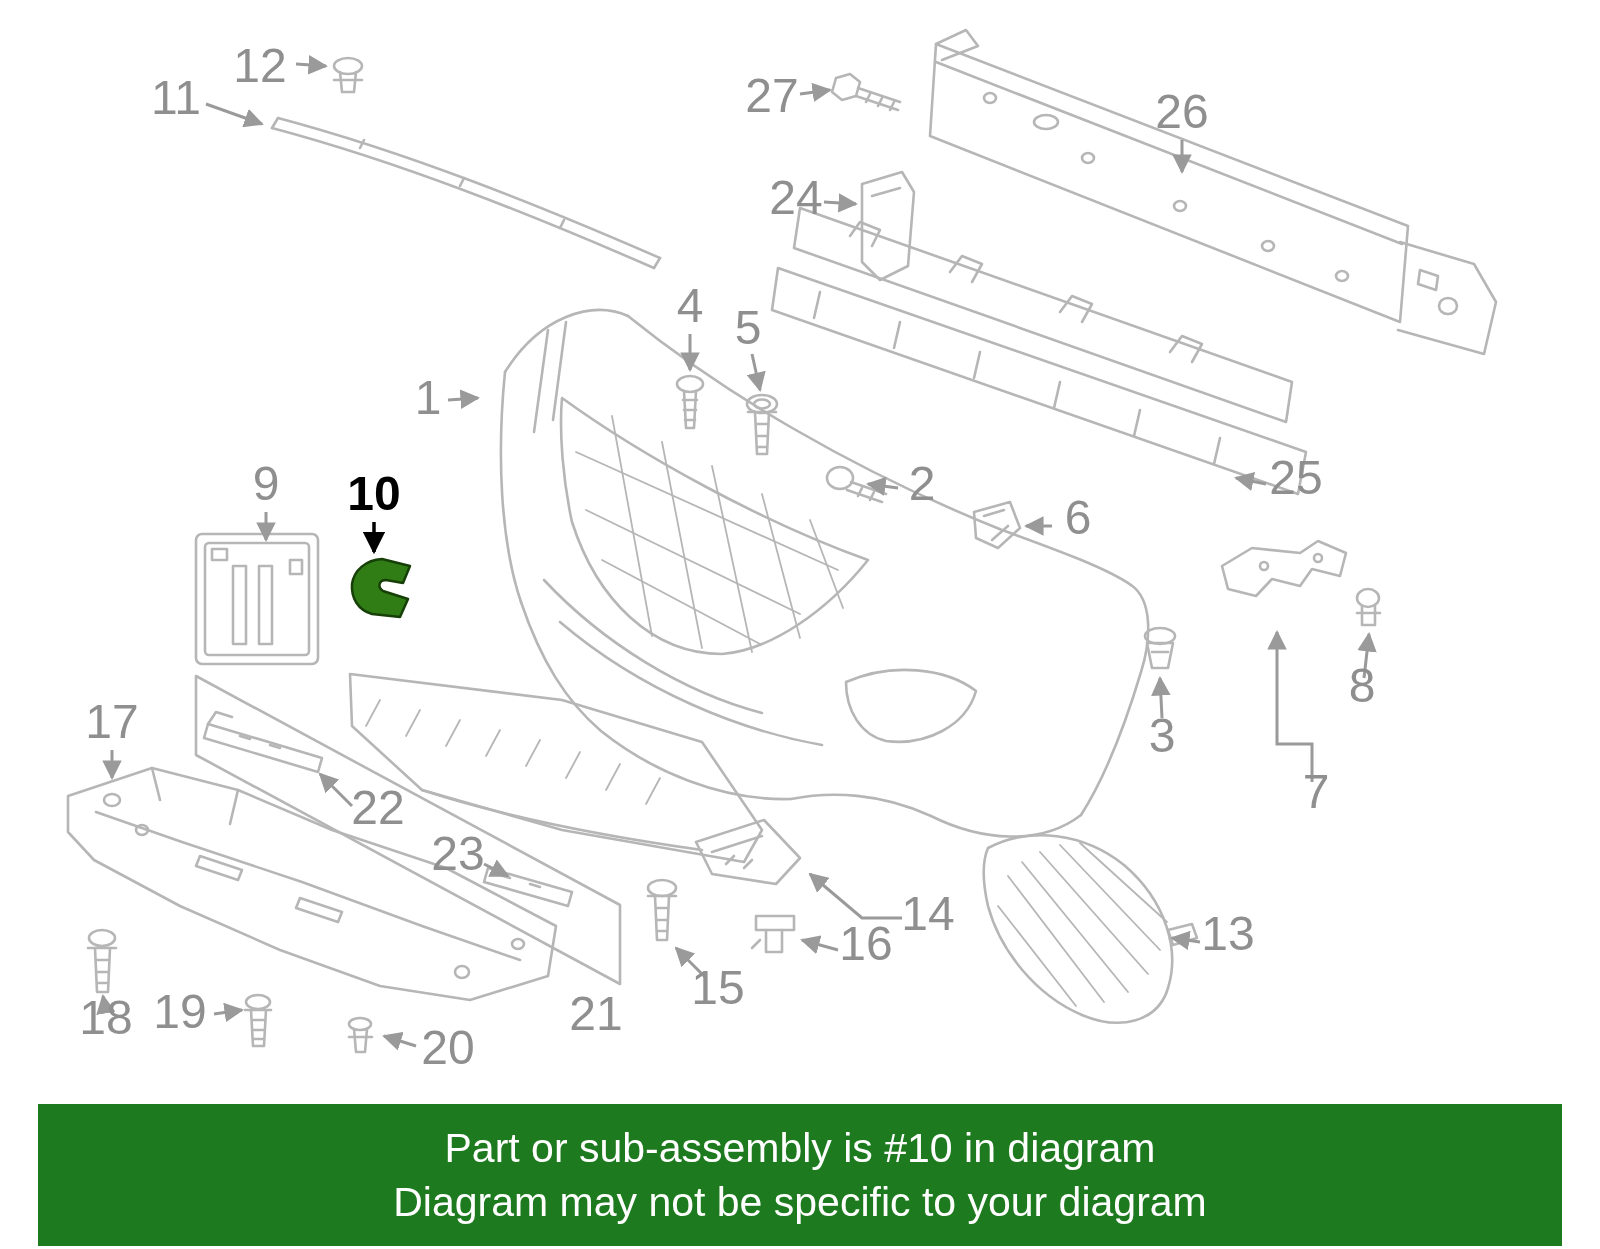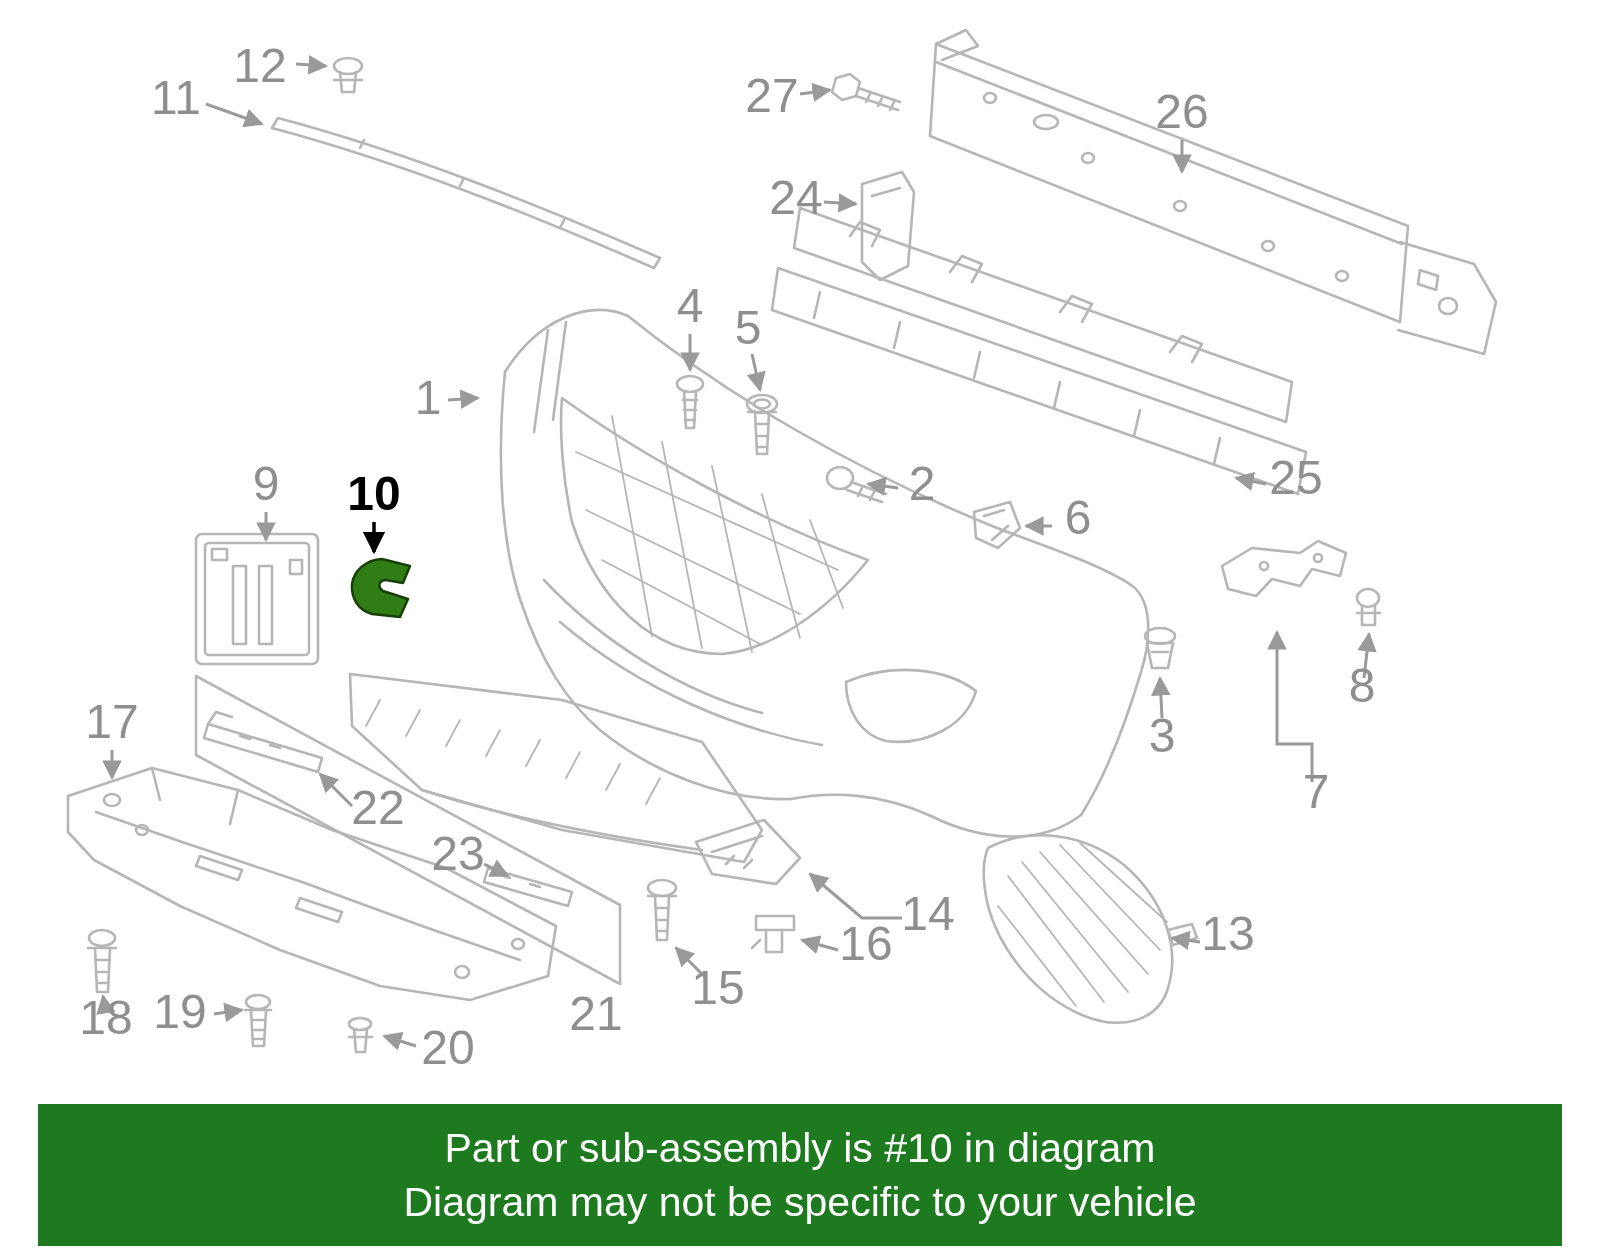--- a/index.html
+++ b/index.html
@@ -360,16 +360,16 @@
       <text class="callout" x="458" y="870">23</text>
       <text class="callout" x="796" y="214">24</text>
       <text class="callout" x="1296" y="494">25</text>
       <text class="callout" x="1182" y="128">26</text>
       <text class="callout" x="772" y="112">27</text>
     </g>
   </svg>
 
   <div class="banner">
     <div class="banner-line">Part or sub-assembly is #10 in diagram</div>
-    <div class="banner-line">Diagram may not be specific to your vehicle</div>
+    <div class="banner-line">Diagram may not be specific to your diagram</div>
   </div>
 
 </div>
 
 </body></html>

